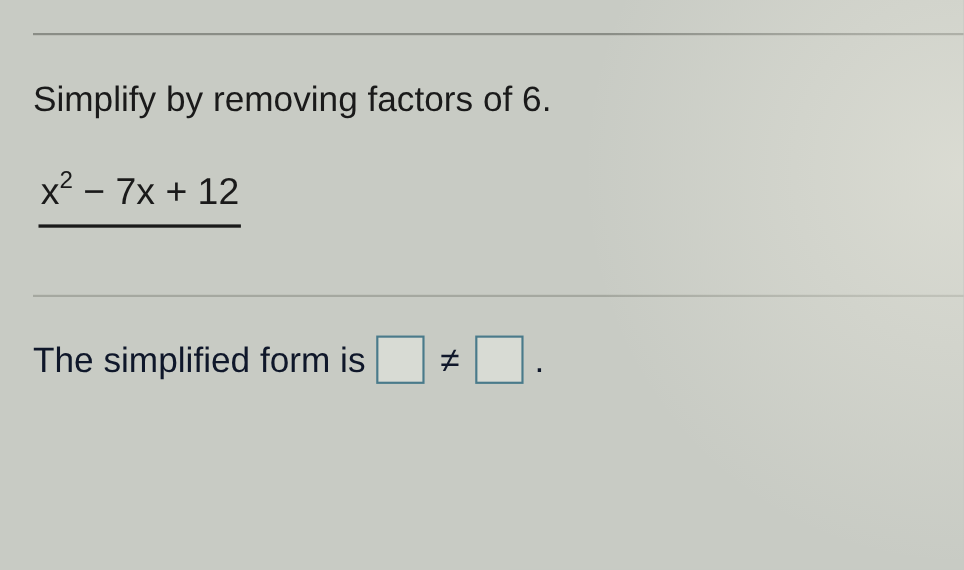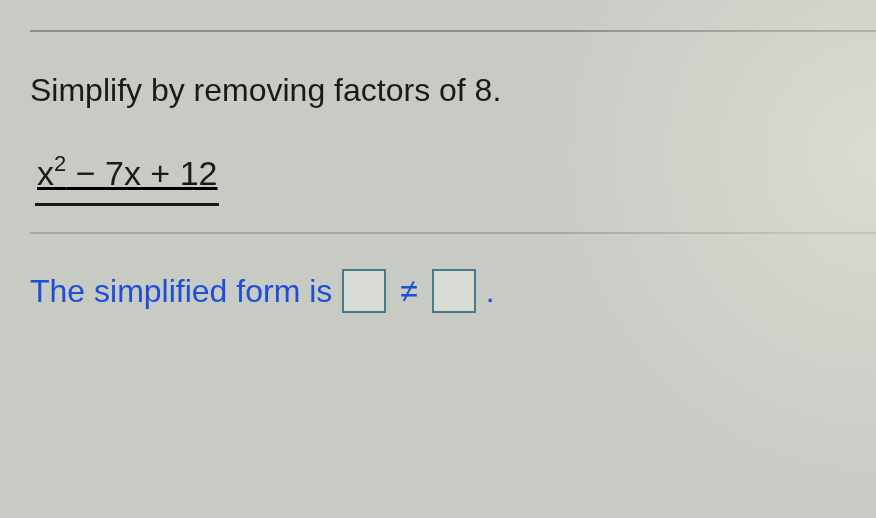--- a/index.html
+++ b/index.html
@@ -34,22 +34,22 @@
       width: 100%;
     }
     .prompt {
       font-size: 32px;
       color: #1a1a1a;
       margin-bottom: 40px;
       font-weight: normal;
     }
     .fraction {
       display: inline-block;
+      margin-bottom: 35px;
       margin-left: 5px;
-      text-decoration: underline;
     }
     .numerator, .denominator {
       font-size: 34px;
       color: #1a1a1a;
       padding: 4px 2px;
       white-space: nowrap;
     }
     .numerator sup, .denominator sup {
       font-size: 22px;
       vertical-align: super;
@@ -60,21 +60,21 @@
       border-top: 3px solid #1a1a1a;
       margin: 6px 0;
     }
     .section-divider {
       border-top: 2px solid #a5a8a0;
       margin: 20px 0 35px 0;
       width: 100%;
     }
     .answer-line {
       font-size: 32px;
-      color: #1d4ed8;
+      color: #0f172a;
       display: flex;
       align-items: center;
       gap: 10px;
       flex-wrap: nowrap;
     }
     .answer-box {
       display: inline-block;
       width: 44px;
       height: 44px;
       border: 2px solid #4a7a8a;
@@ -90,21 +90,21 @@
     }
   </style>
 </head>
 <body>
 
 <div class="screen-glare"></div>
 
 <div class="container">
   <div class="top-divider"></div>
 
-  <div class="prompt">Simplify by removing factors of 8.</div>
+  <div class="prompt">Simplify by removing factors of 6.</div>
 
   <div class="fraction">
     <div class="numerator">x<sup>2</sup> − 7x + 12</div>
     <div class="frac-line"></div>
   </div>
 
   <div class="section-divider"></div>
 
   <div class="answer-line">
     <span>The simplified form is</span>

